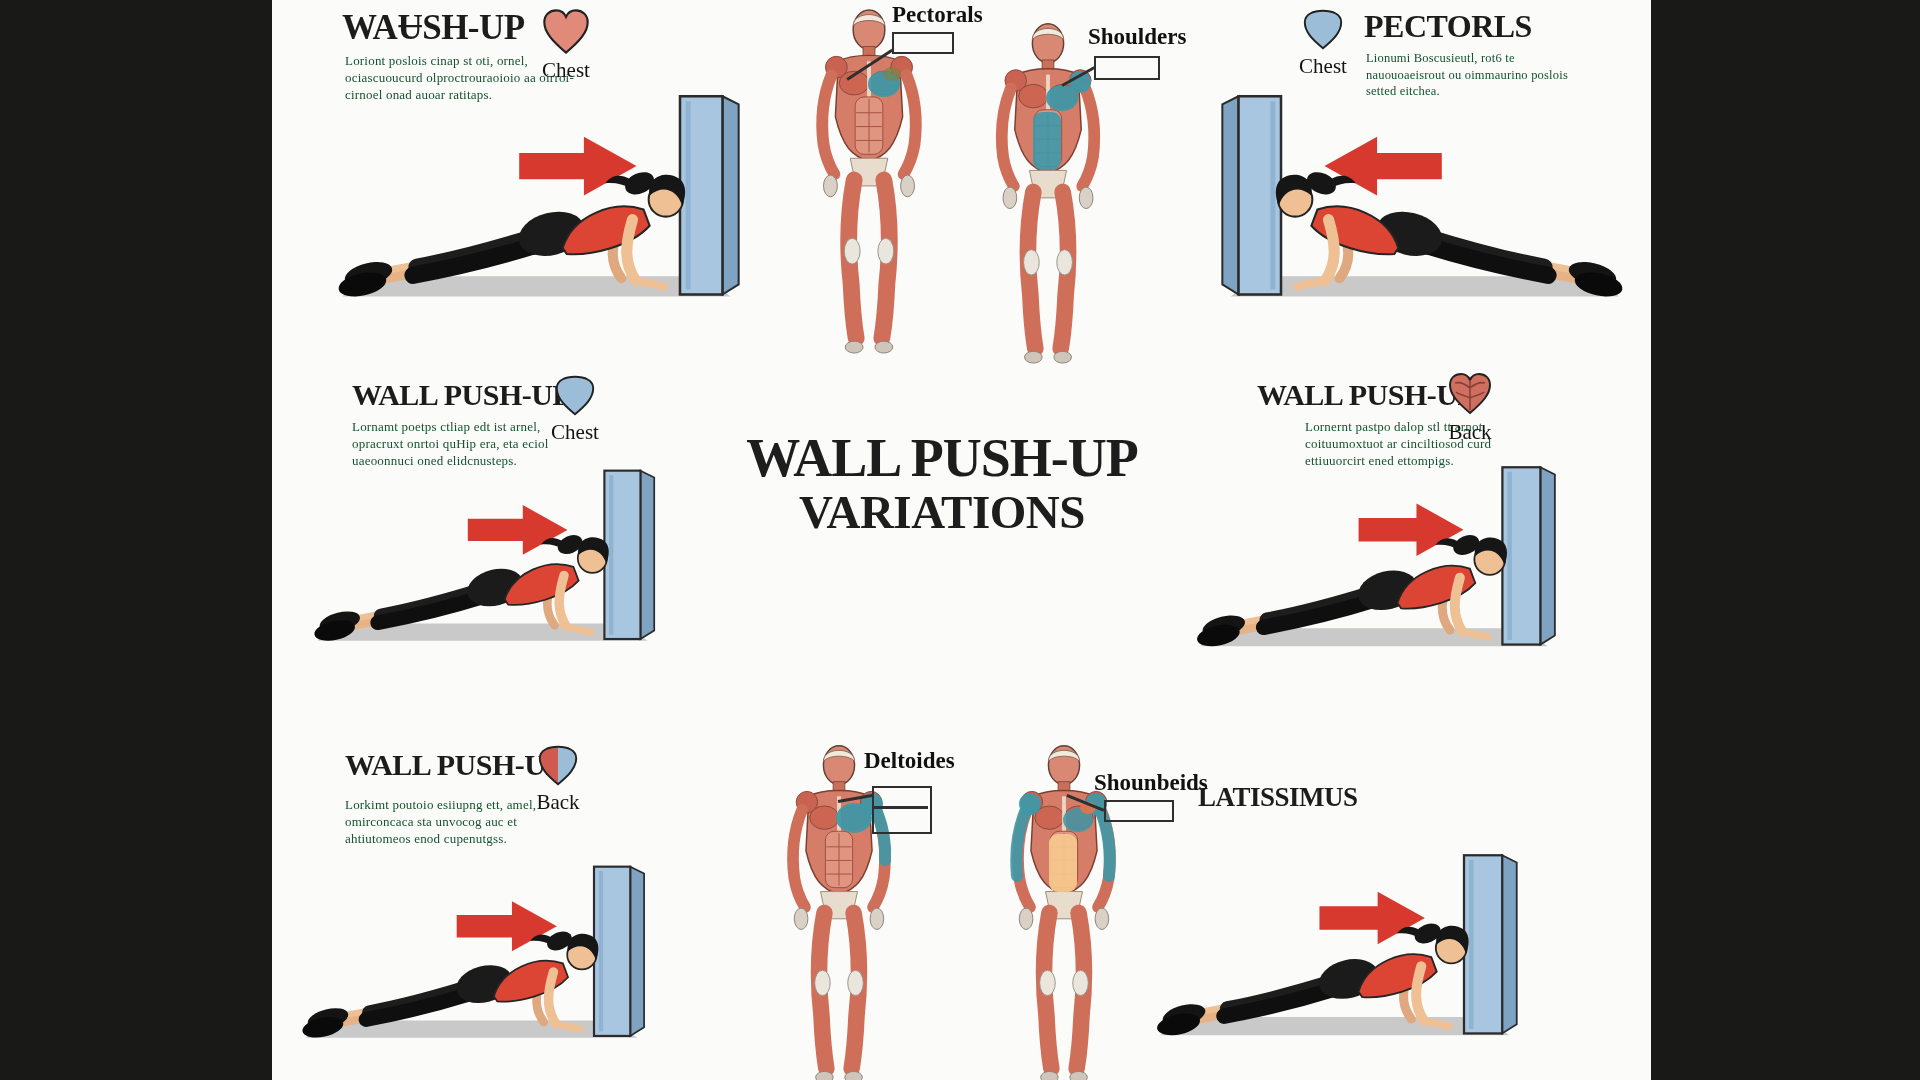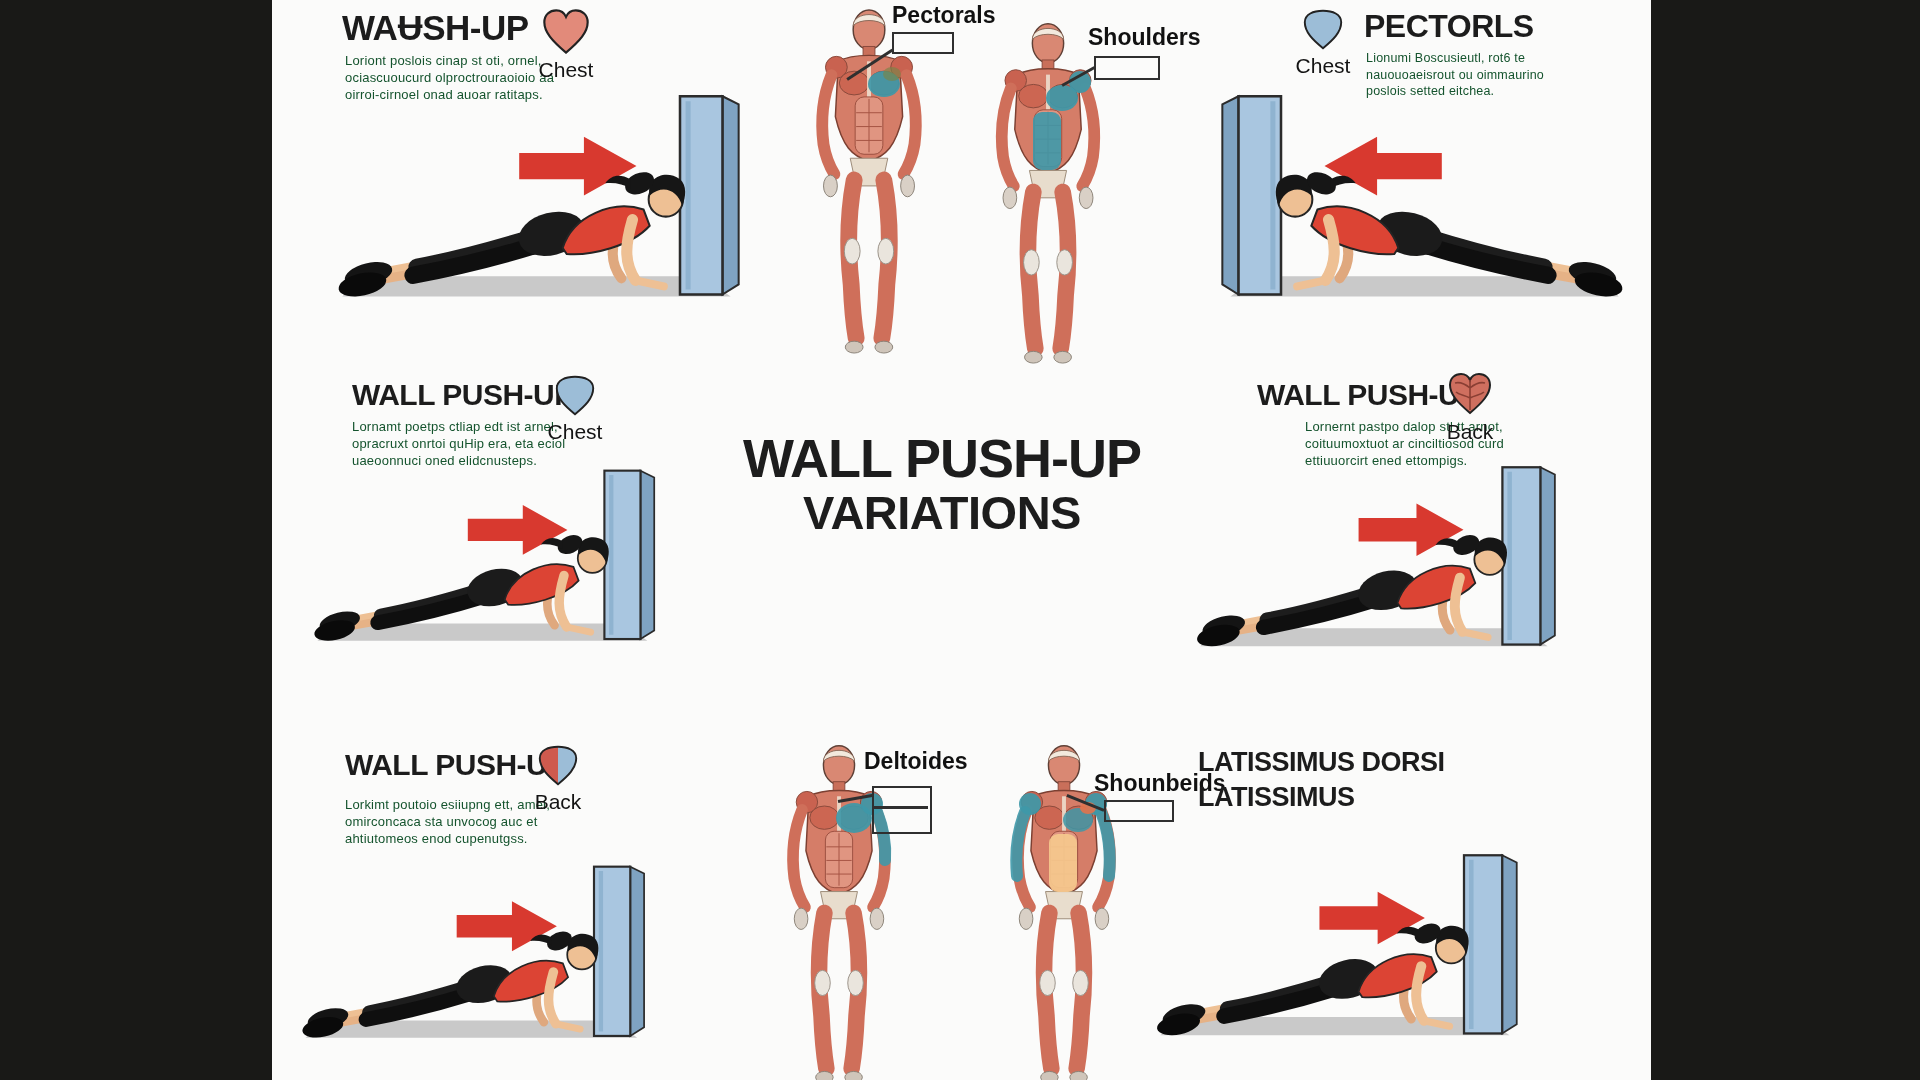--- a/index.html
+++ b/index.html
@@ -1,17 +1,17 @@
 <!DOCTYPE html>
 <html><head>
 <meta charset="utf-8">
 <style>
   html,body{margin:0;padding:0;background:#191917;}
   .stage{position:relative;width:1690px;height:1080px;background:#191917;overflow:hidden;
-         font-family:Liberation Sans, sans-serif;}
+         font-family:Liberation Serif, serif;}
   .bar{position:absolute;top:0;height:1080px;background:#191917;}
   .bar.left{left:0;width:272px;}
   .bar.right{left:1651px;width:269px;}
   .content{position:absolute;left:272px;top:0;width:1379px;height:1080px;background:#fbfbfa;overflow:hidden;}
   .abs{position:absolute;}
   .panel-title{font-weight:700;color:#1c1c1c;letter-spacing:-0.5px;white-space:nowrap;}
   .lorem{font-size:13px;line-height:1.32;color:#14532d;letter-spacing:0.2px;}
   .icon-label{font-size:21px;color:#141414;font-weight:500;text-align:center;}
   .anat-label{font-size:23px;color:#111;font-weight:600;white-space:nowrap;}
   .callout{position:absolute;border:2.5px solid #2f2f2f;}
@@ -198,20 +198,19 @@
         <path d="M113,76 C121,96 123,118 121,140" fill="none" stroke="#3e98a8" stroke-width="12" stroke-linecap="round" opacity="0.9"></path>
         <ellipse cx="90" cy="84" rx="15" ry="12" fill="#3e98a8" opacity="0.85"></ellipse>
         <ellipse cx="100" cy="72" rx="8" ry="6" fill="#e2734d" opacity="0.9"></ellipse>
         <rect x="61" y="98" width="28" height="58" rx="9" fill="#f4c68c" opacity="0.95"></rect>
       </g>
     </svg>
     <div class="abs anat-label" style="left:822px;top:770px;text-align:center;">Shounbeids</div>
     <div class="callout" style="left:832px;top:800px;width:66px;height:18px;"></div>
     <div class="callout-line" style="left:795px;top:794px;width:40px;transform:rotate(22deg);"></div>
 
-    <div class="abs panel-title" style="left:926px;top:746px;font-size:27px;line-height:1.25;">LATISSIMUS DORSI</div>
     <div class="abs panel-title" style="left:926px;top:782px;font-size:27px;">LATISSIMUS</div>
     <svg class="abs" style="left:872px;top:846px;width:400px;height:214px;">
       <use href="#exercise-scene"></use>
     </svg>
 
   </div>
 </div>
 
 </body></html>

